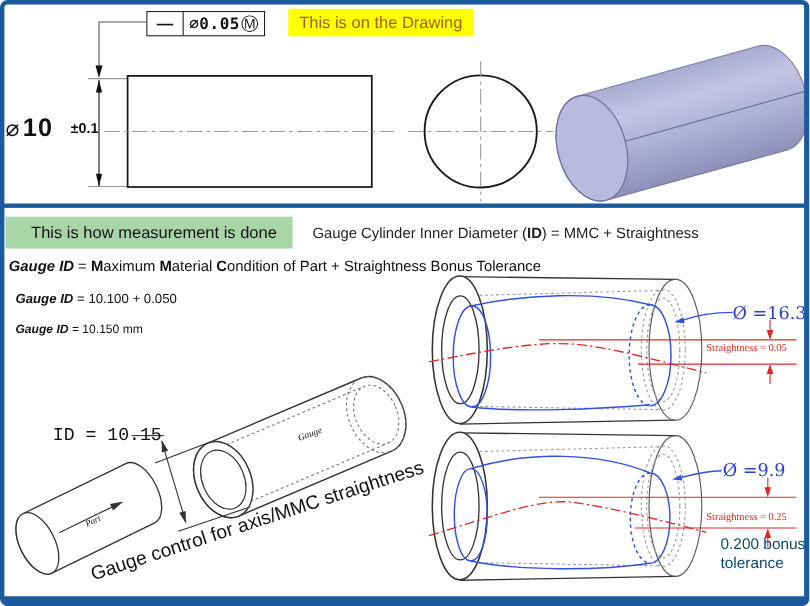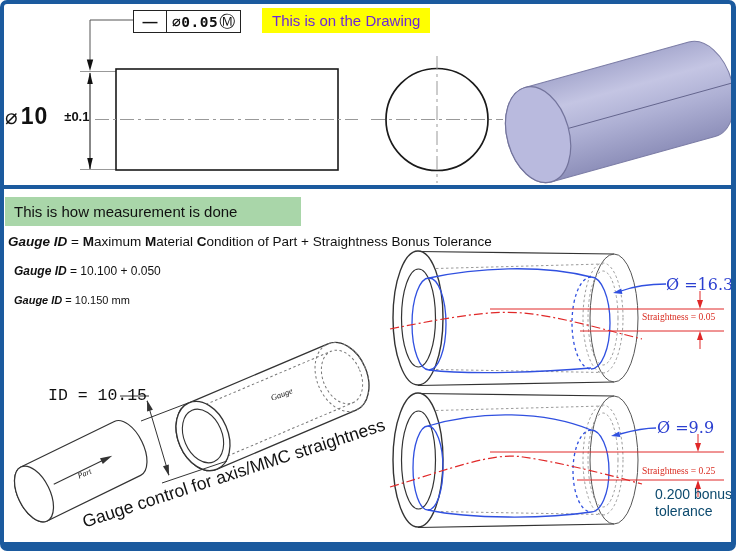--- a/index.html
+++ b/index.html
@@ -14,23 +14,23 @@
   
   .fcf{position:absolute;left:133px;top:10px;height:21px;display:flex;align-items:stretch;
        border:1.5px solid #222;background:#fff;z-index:5;}
   .fcf-cell1{width:32px;display:flex;align-items:center;justify-content:center;
        border-right:1.5px solid #222;font-weight:700;font-size:15px;}
   .fcf-cell2{display:flex;align-items:center;padding:0 5px;gap:1px;}
   .fcf-tol{font-family:"DejaVu Sans Mono",monospace;font-weight:700;font-size:14.5px;letter-spacing:.5px;}
   .fcf-mod{font-family:"DejaVu Sans",sans-serif;font-size:16px;line-height:1;}
 
   .yellow-label{left:262px;top:8px;height:25px;line-height:25px;padding:0 10px;
-       background:#ffff00;font-size:15px;color:#6d28d9;}
-  .green-label{left:5px;top:197px;width:296px;height:29px;line-height:29px;padding-left:9px;
-       background:#a9d6a9;font-size:15px;color:#111;box-sizing:border-box;}
+       background:#ffff00;font-size:15px;color:#a16207;}
+  .green-label{left:5px;top:197px;width:261px;height:29px;line-height:29px;padding-left:9px;
+       background:#a9d6a9;font-size:15px;color:#111;box-sizing:border-box;text-align:center;}
 
   .dim-label{left:5px;top:103px;display:flex;align-items:center;}
   .dim-phi{font-family:"DejaVu Sans",sans-serif;font-size:21px;}
   .dim-val{font-size:23px;font-weight:700;margin-left:3px;letter-spacing:1px;}
   .dim-tol{font-size:13px;font-weight:700;margin-left:16px;}
 
   .rule-line{left:284px;top:204px;font-size:13.5px;color:#222;}
   .def-line{left:8px;top:234px;font-size:13.5px;color:#111;}
   .calc-line{left:14px;top:264px;font-size:12px;}
   .result-line{left:14px;top:294px;font-size:11px;}
@@ -196,20 +196,23 @@
   <div class="lbl dim-label">
     <span class="dim-phi">⌀</span>
     <span class="dim-val">10</span>
     <span class="dim-tol">±0.1</span>
   </div>
 
   <div class="divider"></div>
 
   <div class="lbl green-label">This is how measurement is done</div>
 
+  <div class="lbl rule-line">
+    <span>Gauge Cylinder Inner Diameter (</span><span class="b">ID</span><span>) = MMC + Straightness</span>
+  </div>
 
   <div class="lbl def-line">
     <span class="bi">Gauge ID</span><span> = </span><span class="b">M</span><span>aximum </span><span class="b">M</span><span>aterial </span><span class="b">C</span><span>ondition of Part + Straightness Bonus Tolerance</span>
   </div>
 
   <div class="lbl calc-line">
     <span class="bi">Gauge ID</span><span> = 10.100 + 0.050</span>
   </div>
 
   <div class="lbl result-line">

